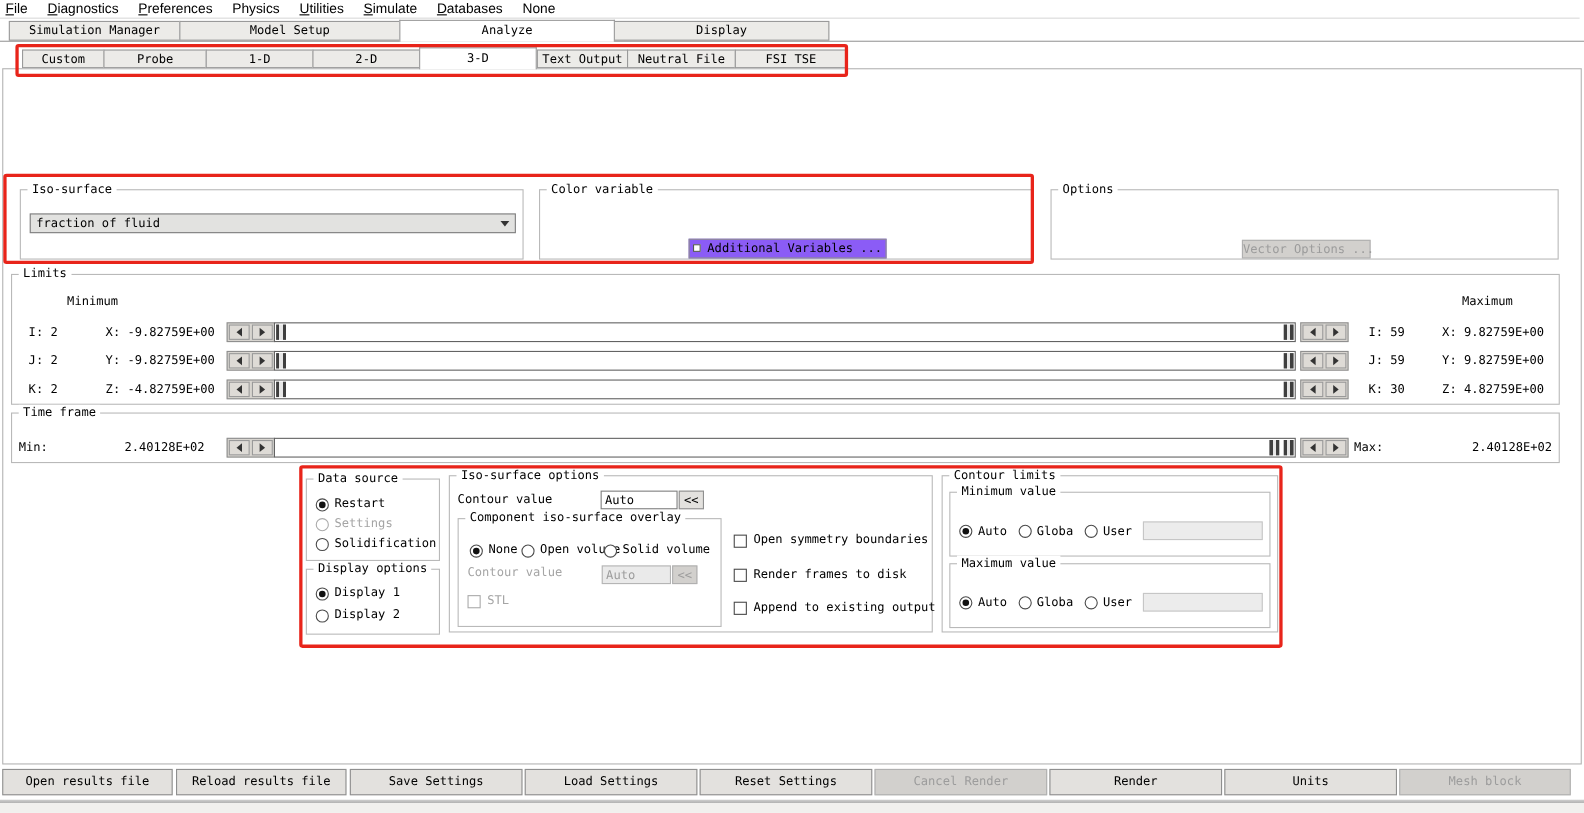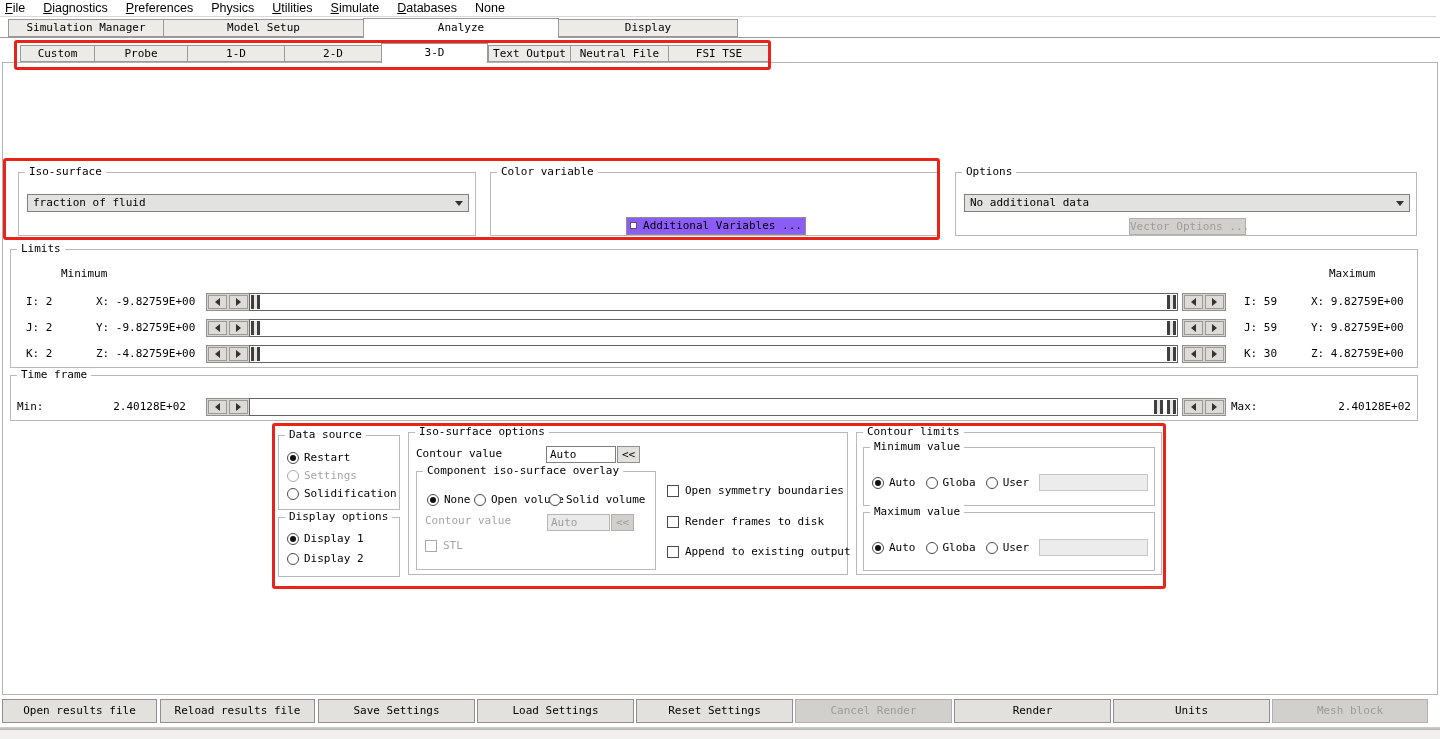--- a/index.html
+++ b/index.html
@@ -31,21 +31,21 @@
   
   .lrow{position:absolute;left:0;width:100%;height:18px}
   .lbl{position:absolute;line-height:18px;white-space:nowrap}
   .spair{position:absolute;top:0;width:44px;height:18px;border:1px solid #8f8f8f;background:#d8d5d0;display:flex;gap:2px;padding:1px}
   .sbtn{width:19px;height:14px;background:#dedbd6;border:1px solid #9a9a9a;display:flex;align-items:center;justify-content:center}
   .tl{width:0;height:0;border:4px solid transparent;border-right:5px solid #333;border-left:none}
   .tr{width:0;height:0;border:4px solid transparent;border-left:5px solid #333;border-right:none}
   .track{position:absolute;top:0;height:18px;background:#fff;border:1px solid #636363}
   .thumb{position:absolute;top:1px;height:14px;width:9px;background:linear-gradient(90deg,#3f3f3f 0 3px,#e6e6e6 3px 6px,#3f3f3f 6px 9px)}
   
-  .opt{position:absolute;white-space:nowrap;line-height:15px;display:flex;align-items:center}
+  .opt{position:absolute;white-space:nowrap;line-height:15px;display:flex;align-items:flex-end}
   .radio{width:12px;height:12px;border-radius:50%;border:1px solid #4a4a4a;background:#fff;display:inline-block;margin-right:5px;position:relative;flex:none}
   .radio.sel::after{content:"";position:absolute;left:2px;top:2px;width:6px;height:6px;border-radius:50%;background:#111}
   .radio.dis{border-color:#aaa}
   .cb{width:12px;height:12px;border:1px solid #4a4a4a;background:#fff;display:inline-block;margin-right:6px;flex:none}
   .cb.dis{border-color:#aaa}
   .dis-text{color:#a5a5a5}
   .vin{position:absolute;border:1px solid #7f7f7f;background:#fff;font:inherit;padding:0 3px;height:17px}
   .vin.dis{background:#eaeaea;border-color:#b5b5b5;color:#9c9c9c}
   .vin.userfield{background:#ececec;border-color:#c6c6c6}
   .flexrow{position:absolute;display:flex;align-items:center}
@@ -67,21 +67,21 @@
   <span class="menu-item u">Utilities</span>
   <span class="menu-item u">Simulate</span>
   <span class="menu-item u">Databases</span>
   <span class="menu-item">None</span>
 </div>
 
 <div class="tabline"></div>
 <div class="tab mtab" style="left:8px;width:156px">Simulation Manager</div>
 <div class="tab mtab" style="left:163px;width:201px">Model Setup</div>
 <div class="tab mtab active" style="left:363px;width:196px">Analyze</div>
-<div class="tab mtab" style="left:558px;width:180px">Display</div>
+<div class="tab mtab" style="left:558px;width:196px">Display</div>
 
 <div class="pane"></div>
 
 <div class="tab stab" style="left:20px;width:75px">Custom</div>
 <div class="tab stab" style="left:94px;width:94px">Probe</div>
 <div class="tab stab" style="left:187px;width:98px">1-D</div>
 <div class="tab stab" style="left:284px;width:98px">2-D</div>
 <div class="tab stab active" style="left:381px;width:107px">3-D</div>
 <div class="tab stab" style="left:488px;width:83px">Text Output</div>
 <div class="tab stab" style="left:570px;width:99px">Neutral File</div>
@@ -97,24 +97,20 @@
 
 <div class="gb" style="left:490px;top:172px;width:450px;height:64px">
   <span class="gt">Color variable</span>
   <div class="btn" style="left:135px;top:44px;width:180px;height:18px;line-height:16px;background:#8b5cf6">
     <span class="sq"></span><span>Additional Variables ...</span>
   </div>
 </div>
 
 <div class="gb" style="left:955px;top:172px;width:462px;height:64px">
   <span class="gt">Options</span>
-  <div class="combo" style="left:8px;top:21px;width:446px">
-    <span>No additional data</span>
-    <i class="arr"></i>
-  </div>
   <div class="btn disabled" style="left:173px;top:45px;width:117px;height:17px;line-height:15px">Vector Options ...</div>
 </div>
 
 <div class="gb" style="left:10px;top:249px;width:1408px;height:119px">
   <span class="gt">Limits</span>
   <span class="lbl" style="left:50px;top:15px">Minimum</span>
   <span class="lbl" style="left:1318px;top:15px">Maximum</span>
 
   <div class="lrow" style="top:43px">
     <span class="lbl" style="left:15px">I: 2</span>

